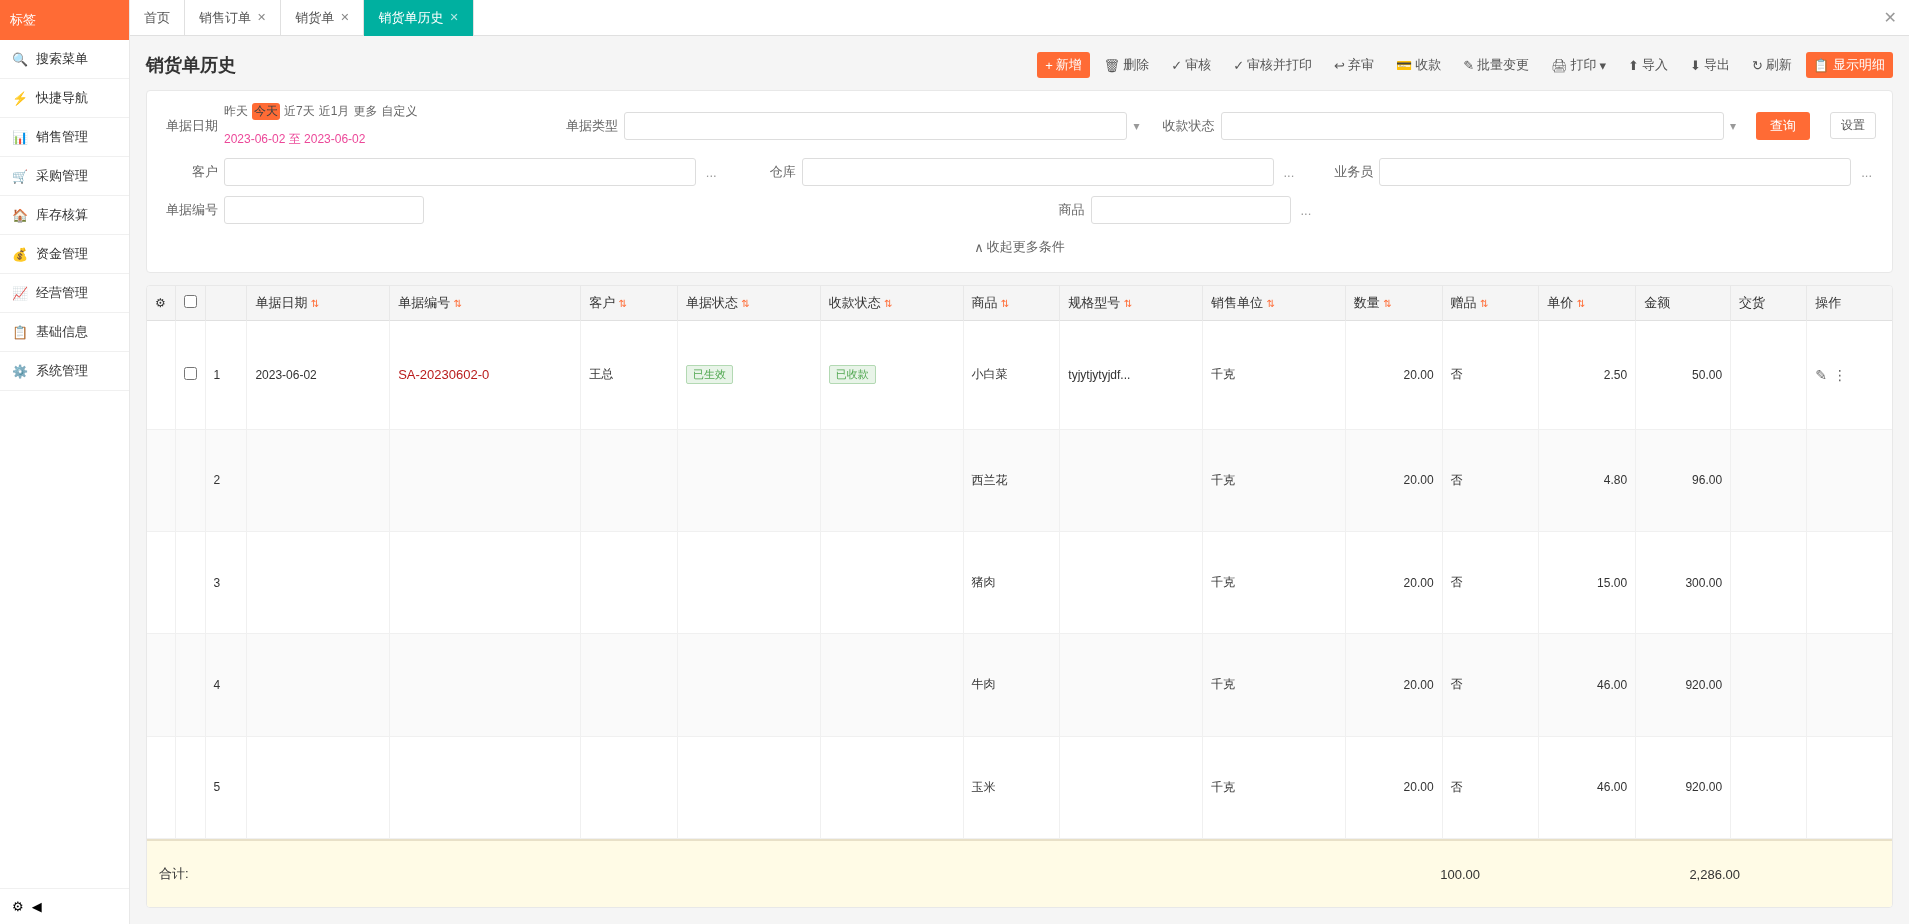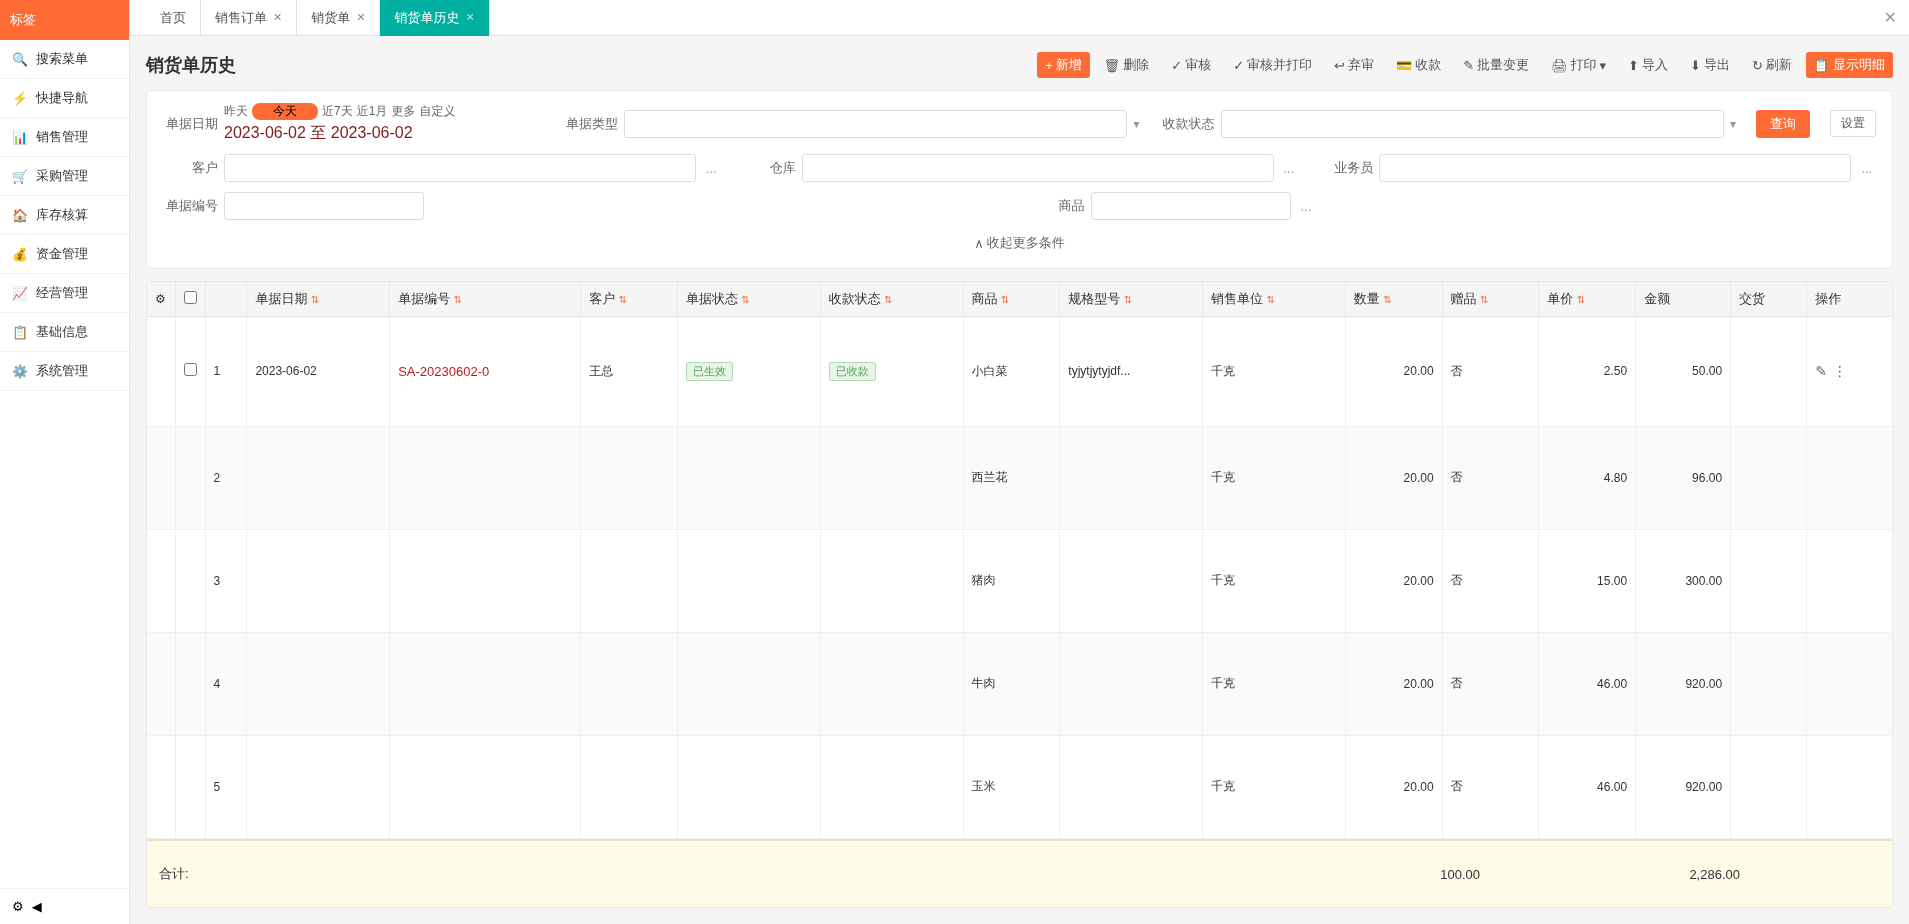--- a/index.html
+++ b/index.html
@@ -50,21 +50,21 @@
       overflow: hidden;
     }
 
     
     .tabs-bar {
       background: #fff;
       border-bottom: 1px solid #e0e0e0;
       display: flex;
       align-items: center;
       height: 36px;
-      padding-left: 16px;
+      padding-left: 0;
     }
     .tab {
       height: 36px;
       display: flex;
       align-items: center;
       padding: 0 14px;
       cursor: pointer;
       border-right: 1px solid #e0e0e0;
       color: #555;
       font-size: 13px;
@@ -197,41 +197,41 @@
       border-radius: 3px;
       padding: 0 8px;
       font-size: 12px;
       background: #fff;
       outline: none;
       appearance: none;
     }
     .date-range {
       display: flex;
       flex-direction: column;
-      gap: 3px;
+      gap: 11px;
     }
     .date-shortcuts {
       display: flex;
       align-items: center;
       gap: 4px;
     }
     .date-shortcut {
       color: #666;
       cursor: pointer;
       font-size: 12px;
     }
     .date-shortcut.active {
       background: #ff6b35;
-      color: #000000;
-      border-radius: 8px;
-      padding: 0 21px;
+      color: #404040;
+      border-radius: 3px;
+      padding: 0 2px;
     }
     .date-value {
-      color: #7f1d1d;
-      font-size: 16px;
+      color: #ec4899;
+      font-size: 12px;
     }
     .filter-ellipsis {
       color: #999;
       cursor: pointer;
       padding: 0 4px;
     }
     .collapse-btn {
       display: flex;
       align-items: center;
       justify-content: center;

